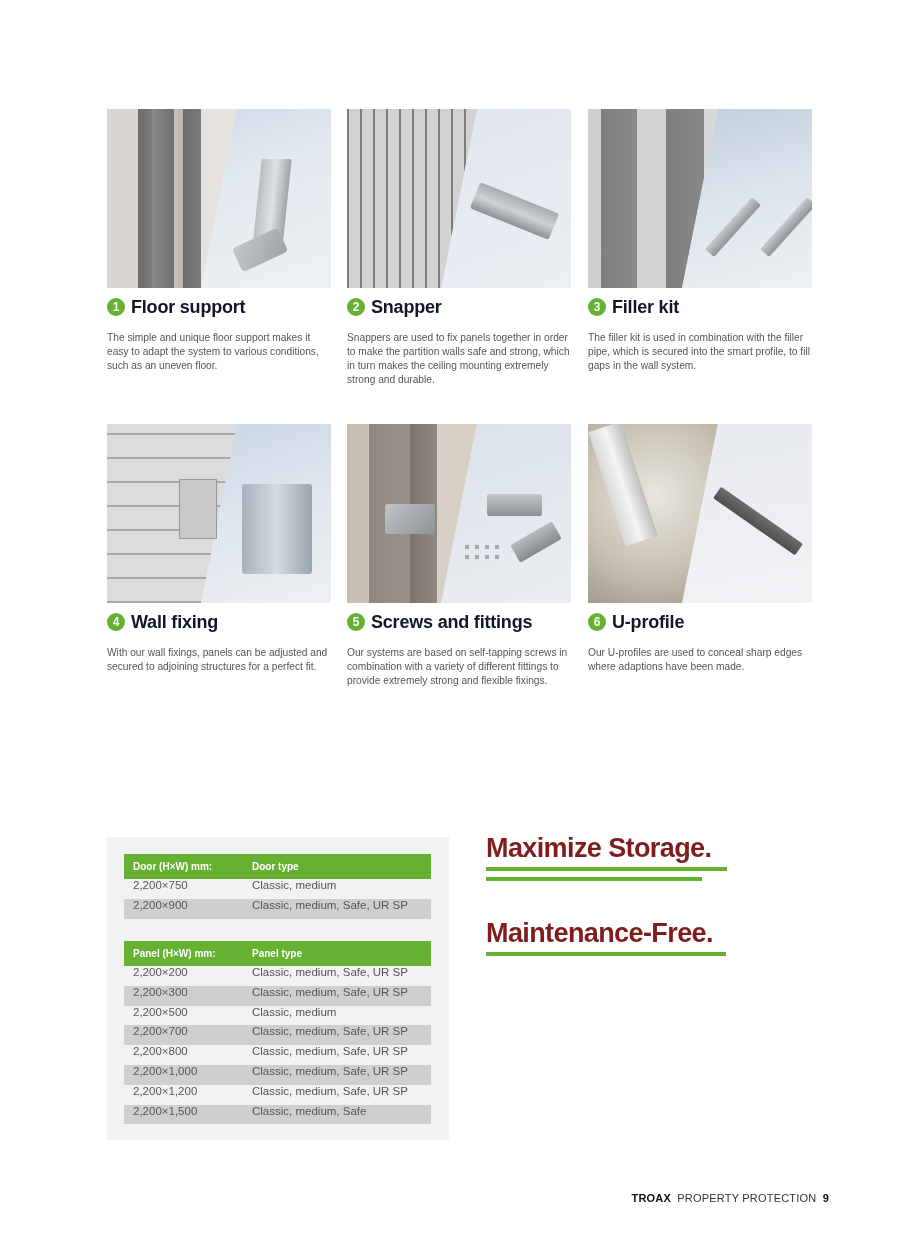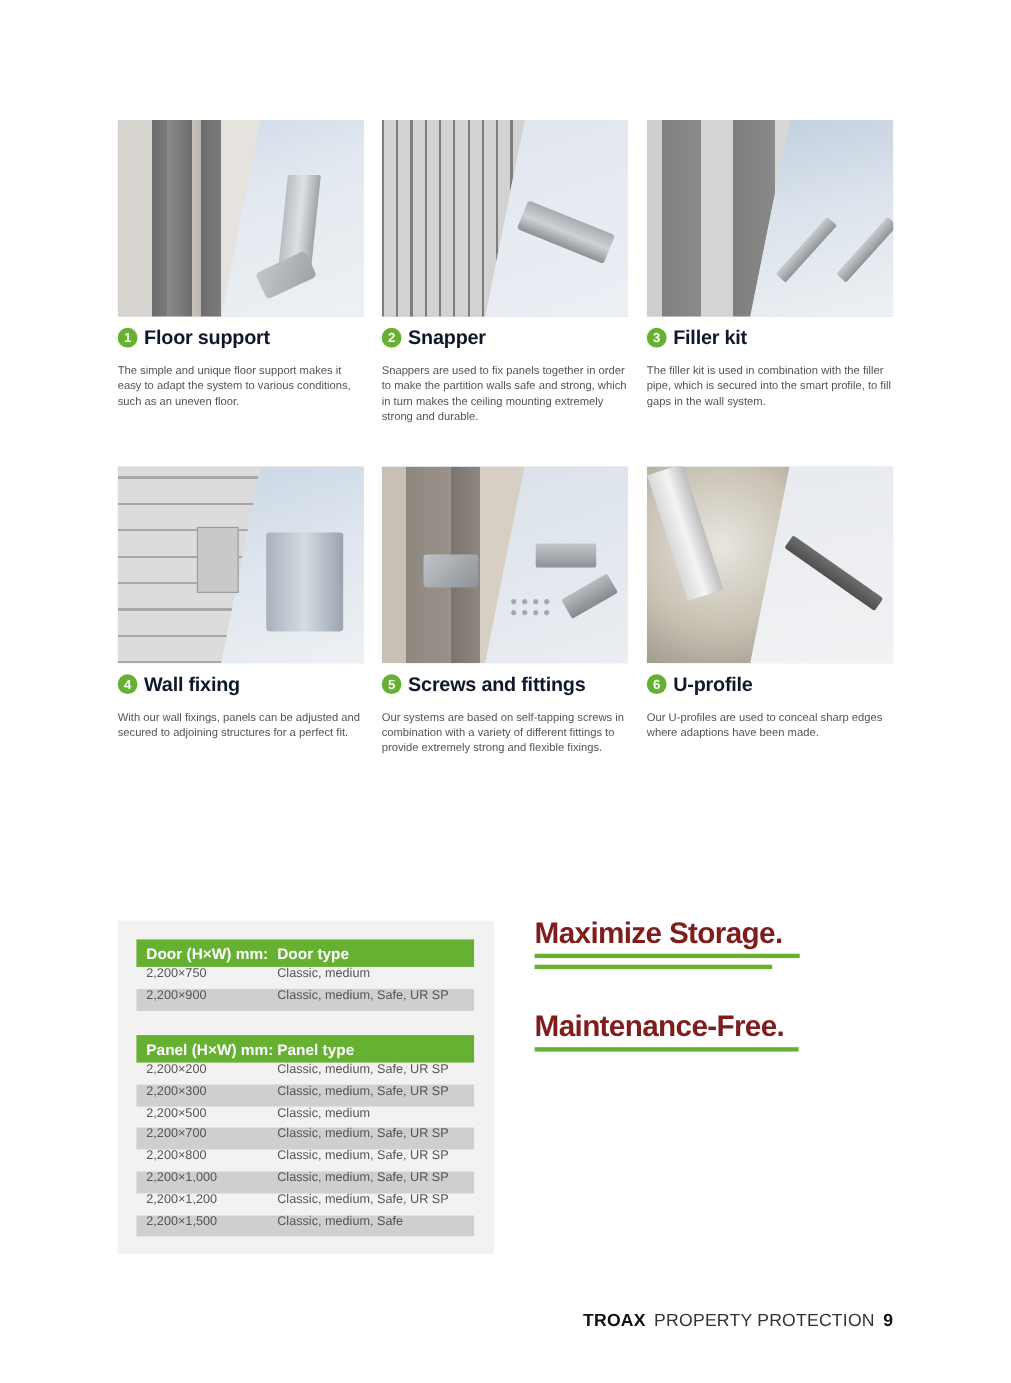--- a/index.html
+++ b/index.html
@@ -16,31 +16,31 @@
     .photo .part { position: absolute; }
 
     .title-row { display: flex; align-items: center; margin-top: 9px; height: 20px; }
     .badge { width: 18px; height: 18px; border-radius: 50%; background: #66b032; color: #fff;
       font-weight: bold; font-size: 12px; display: flex; align-items: center; justify-content: center; margin-right: 6px; flex: none; }
     .card-title { font-weight: bold; font-size: 18px; color: #0f172a; letter-spacing: -0.2px; }
     .card-desc { font-size: 10.2px; line-height: 14px; color: #555; margin-top: 14px; width: 224px; }
 
     .table-box { position: absolute; left: 107px; top: 837px; width: 342px; height: 303px; background: #f2f2f2; }
     .tbl { position: absolute; left: 17px; width: 307px; }
-    .tbl .hrow { height: 25px; background: #66b032; color: #fff; font-weight: bold; font-size: 14px; display: flex; align-items: center; }
+    .tbl .hrow { height: 25px; background: #66b032; color: #fff; font-weight: bold; font-size: 10px; display: flex; align-items: center; }
     .tbl .row { height: 19.8px; display: flex; align-items: flex-start; font-size: 11.5px; color: #555; }
     .tbl .row.alt { background: #cfcfcf; }
     .tbl .c1 { width: 128px; padding-left: 9px; }
     .tbl .c2 { flex: 1; }
 
     .headline { position: absolute; left: 486px; }
     .headline .line { font-weight: bold; font-size: 27px; color: #7f1d1d; letter-spacing: -0.6px; line-height: 32px; }
     .headline .bar { height: 4px; background: #66b032; margin-top: 3px; }
 
-    .footer { position: absolute; right: 107px; top: 1192px; font-size: 16px; color: #333; letter-spacing: 0.2px; }
+    .footer { position: absolute; right: 90px; top: 1192px; font-size: 11px; color: #333; letter-spacing: 0.2px; }
     .footer .brand { font-weight: bold; color: #111; margin-right: 3px; }
     .footer .page { font-weight: bold; color: #111; margin-left: 3px; }
   </style>
 </head>
 <body>
 
 <div class="card" style="left:107px; top:109px;">
   <div class="photo">
     <div class="left" style="background: linear-gradient(90deg,#d8d4cf 0%,#d8d4cf 14%,#6c6c6c 14%,#7a7a7a 20%,#8a8a8a 20%,#6e6e6e 30%,#c9c4be 30%,#b9b4ae 34%,#6d6d6d 34%,#7b7b7b 42%,#e6e2dd 42%);"></div>
     <div class="right"></div>

